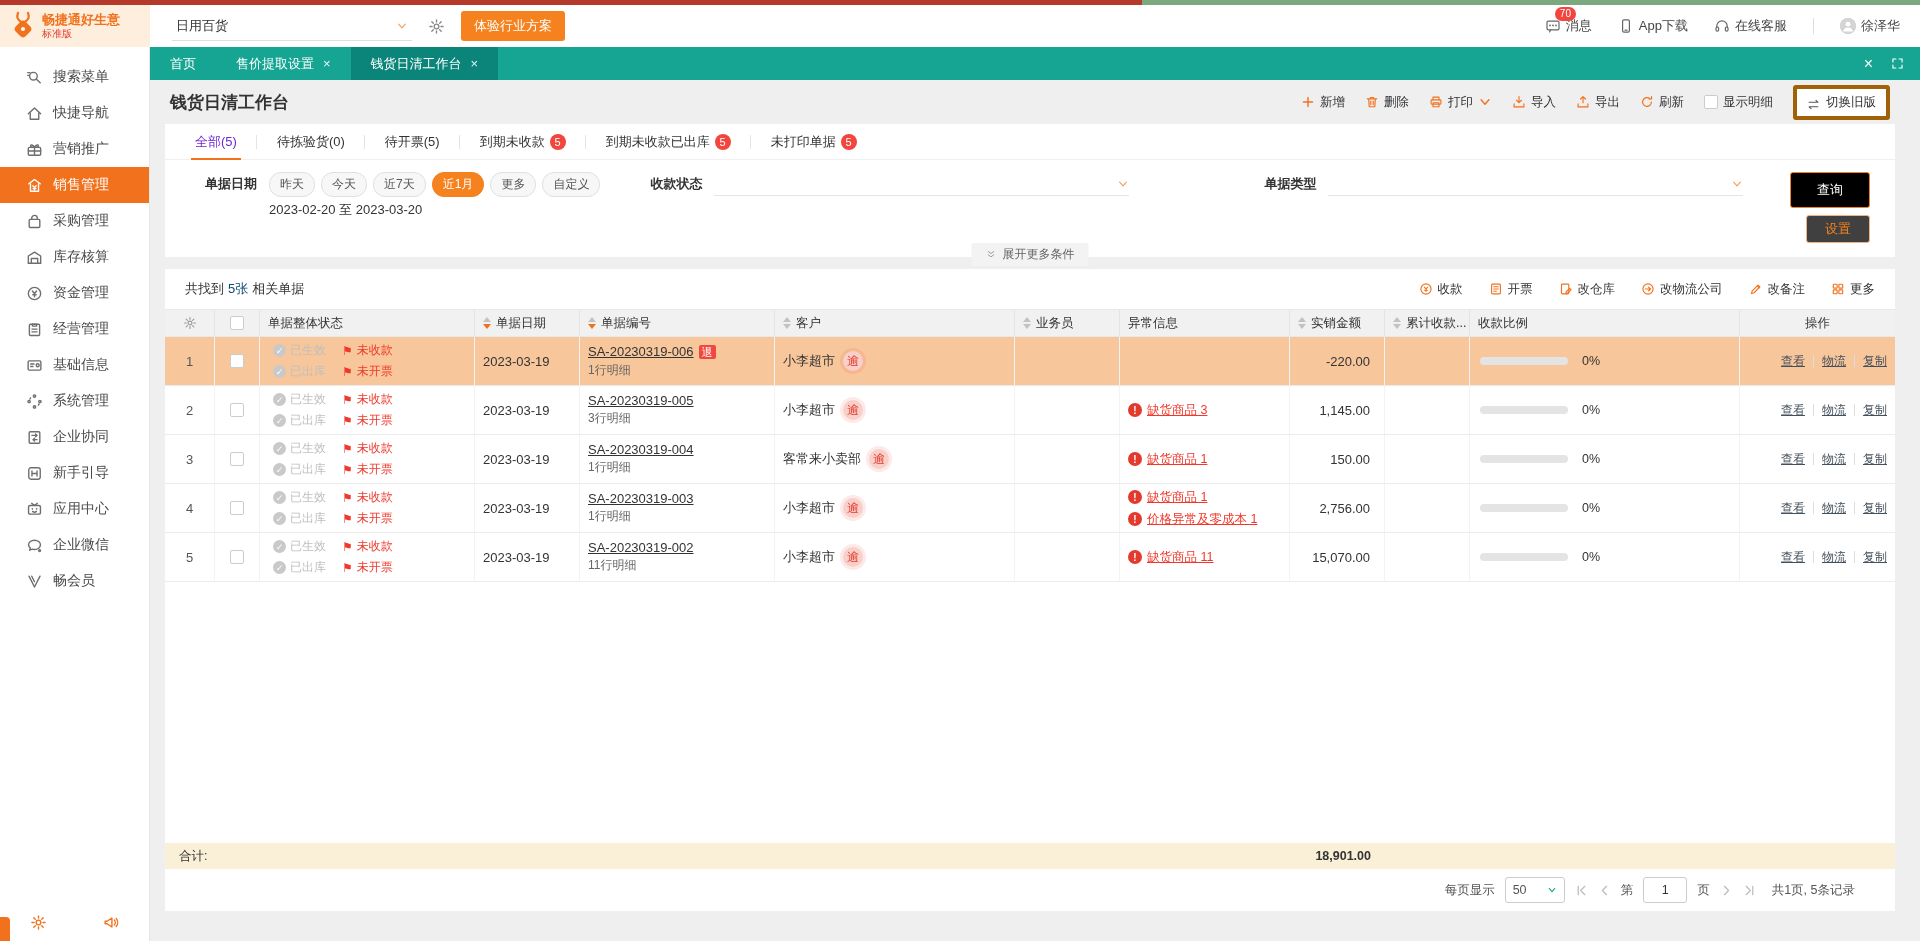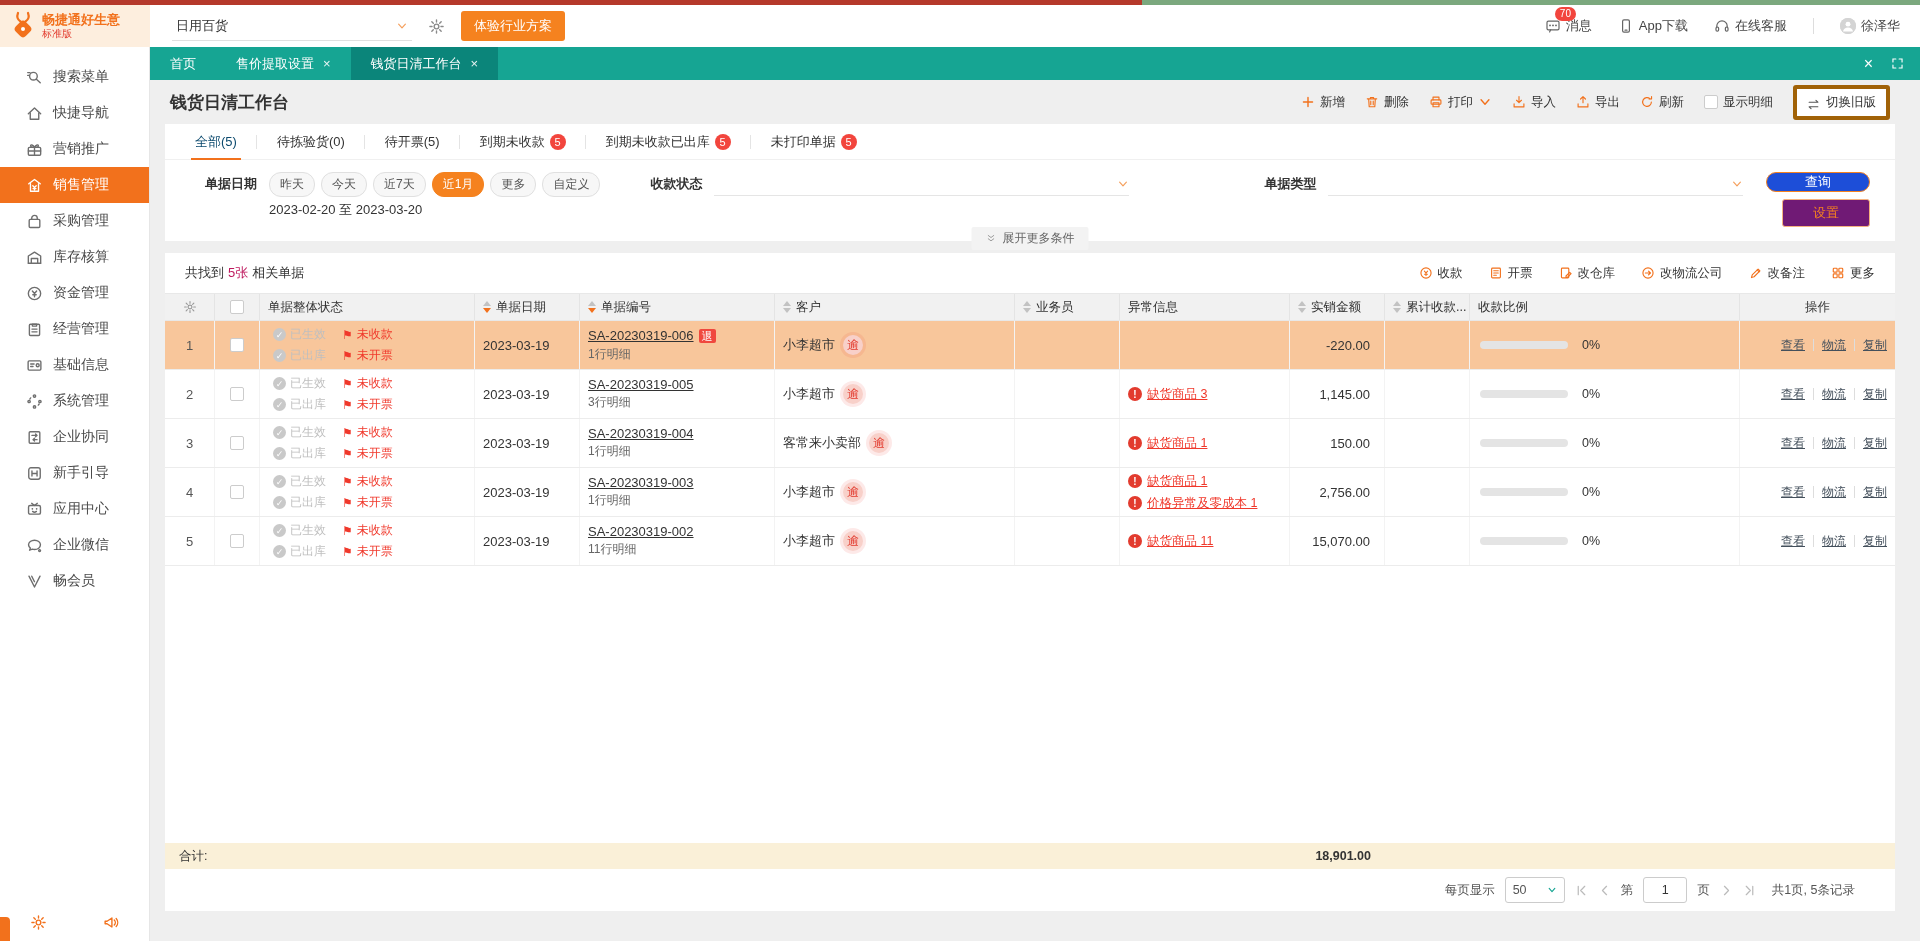--- a/index.html
+++ b/index.html
@@ -67,44 +67,44 @@
   .pa-caret { width:10px; height:10px; color:#999; }
   .checkbox { width:14px; height:14px; border:1px solid #ccc; border-radius:2px; background:#fff; display:inline-block; flex-shrink:0; cursor:pointer; }
   .switch-old { display:flex; align-items:flex-end; gap:6px; border:4px solid #a16207; background:#fff; border-radius:3px; padding:5px 10px; font-size:12.5px; color:#333; cursor:pointer; font-family:inherit; }
   .switch-old .icon { width:13px; height:13px; color:#555; }
 
   
   .filter-card { background:#fff; position:relative; flex-shrink:0; }
   .ftabs { height:36px; display:flex; align-items:center; padding:0 10px; border-bottom:1px solid #f0f0f0; }
   .ftab { height:100%; display:flex; align-items:center; gap:5px; padding:0 20px; font-size:13px; color:#333; position:relative; cursor:pointer; }
   .ftab:not(:last-child)::after { content:""; position:absolute; right:0; top:11px; height:14px; width:1px; background:#e4e4e4; }
-  .ftab.active { color:#0c4a6e; }
+  .ftab.active { color:#6d28d9; }
   .ftab.active::before { content:""; position:absolute; left:16px; right:16px; bottom:-1px; height:2px; background:#f2711c; }
   .fbadge { background:#f2453d; color:#fff; min-width:16px; height:16px; border-radius:8px; font-size:11px; display:inline-flex; align-items:center; justify-content:center; padding:0 4px; }
   .filter-row { display:flex; align-items:flex-start; padding:12px 0 14px 40px; }
   .flabel { font-size:13px; font-weight:bold; color:#333; white-space:nowrap; padding-top:3px; }
   .fgroup { display:flex; gap:12px; }
   .pill-row { display:flex; gap:6px; }
   .pill { border:1px solid #e0e0e0; background:#f7f7f7; color:#555; font-size:12px; padding:3px 10px; border-radius:12px; cursor:pointer; white-space:nowrap; }
   .pill.active { background:#f5821f; border-color:#f5821f; color:#fff; }
   .date-range { margin-top:4px; font-size:13px; color:#333; }
   .fselect { display:flex; gap:12px; }
   .fselect .line { width:415px; border-bottom:1px solid #e5e5e5; height:24px; display:flex; align-items:center; justify-content:flex-end; cursor:pointer; }
   .fselect .line .icon { width:12px; height:12px; color:#f5a15f; }
   .filter-btns { margin-left:auto; margin-right:25px; display:flex; flex-direction:column; gap:7px; }
-  .btn-search { background:#1d4ed8; color:#fff; border:1px solid #f5821f; border-radius:12px; padding:0 14px; font-size:13px; cursor:pointer; font-family:inherit; }
-  .btn-settings { background:#701a75; color:#f5821f; border:1px solid #f5b27f; border-radius:3px; padding:4px 30px; font-size:13px; cursor:pointer; font-family:inherit;margin-left:16px; }
+  .btn-search { background:#000000; color:#fff; border:1px solid #f5821f; border-radius:3px; padding:8px 14px; font-size:13px; cursor:pointer; font-family:inherit; }
+  .btn-settings { background:#404040; color:#f5821f; border:1px solid #f5b27f; border-radius:3px; padding:4px 18px; font-size:13px; cursor:pointer; font-family:inherit;margin-left:16px; }
   .expand-more { position:absolute; bottom:-9px; left:50%; transform:translateX(-50%); background:#f3f3f3; color:#666; font-size:12px; padding:3px 14px; border-radius:2px; display:flex; align-items:center; gap:6px; cursor:pointer; }
   .expand-more .icon { width:11px; height:11px; color:#999; }
 
   
   .table-card { background:#fff; flex:1; margin-top:12px; margin-bottom:30px; display:flex; flex-direction:column; min-height:0; }
   .tc-toolbar { height:40px; display:flex; align-items:center; padding:0 20px; font-size:13px; flex-shrink:0; }
   .summary { color:#333; }
-  .summary .cnt { color:#be185d; margin:0 4px; }
+  .summary .cnt { color:#0c4a6e; margin:0 4px; }
   .tc-actions { margin-left:auto; display:flex; gap:26px; }
   .tca { display:flex; align-items:center; gap:5px; font-size:12.5px; color:#333; cursor:pointer; }
   .tca .icon { width:14px; height:14px; color:#f2711c; }
 
   .grid { --cols:50px 45px 215px 105px 195px 240px 105px 170px 95px 85px 270px minmax(0,1fr); }
   .trow { display:grid; grid-template-columns:var(--cols); align-items:center; }
   .thead { background:#f1f1f1; height:28px; font-size:12.5px; color:#333; border-top:1px solid #e8e8e8; border-bottom:1px solid #e8e8e8; flex-shrink:0; }
   .hcell { display:flex; align-items:center; height:100%; padding:0 8px; border-right:1px solid #e4e4e4; overflow:hidden; white-space:nowrap; }
   .hcell:last-child { border-right:none; }
   .hcell.center { justify-content:center; }

